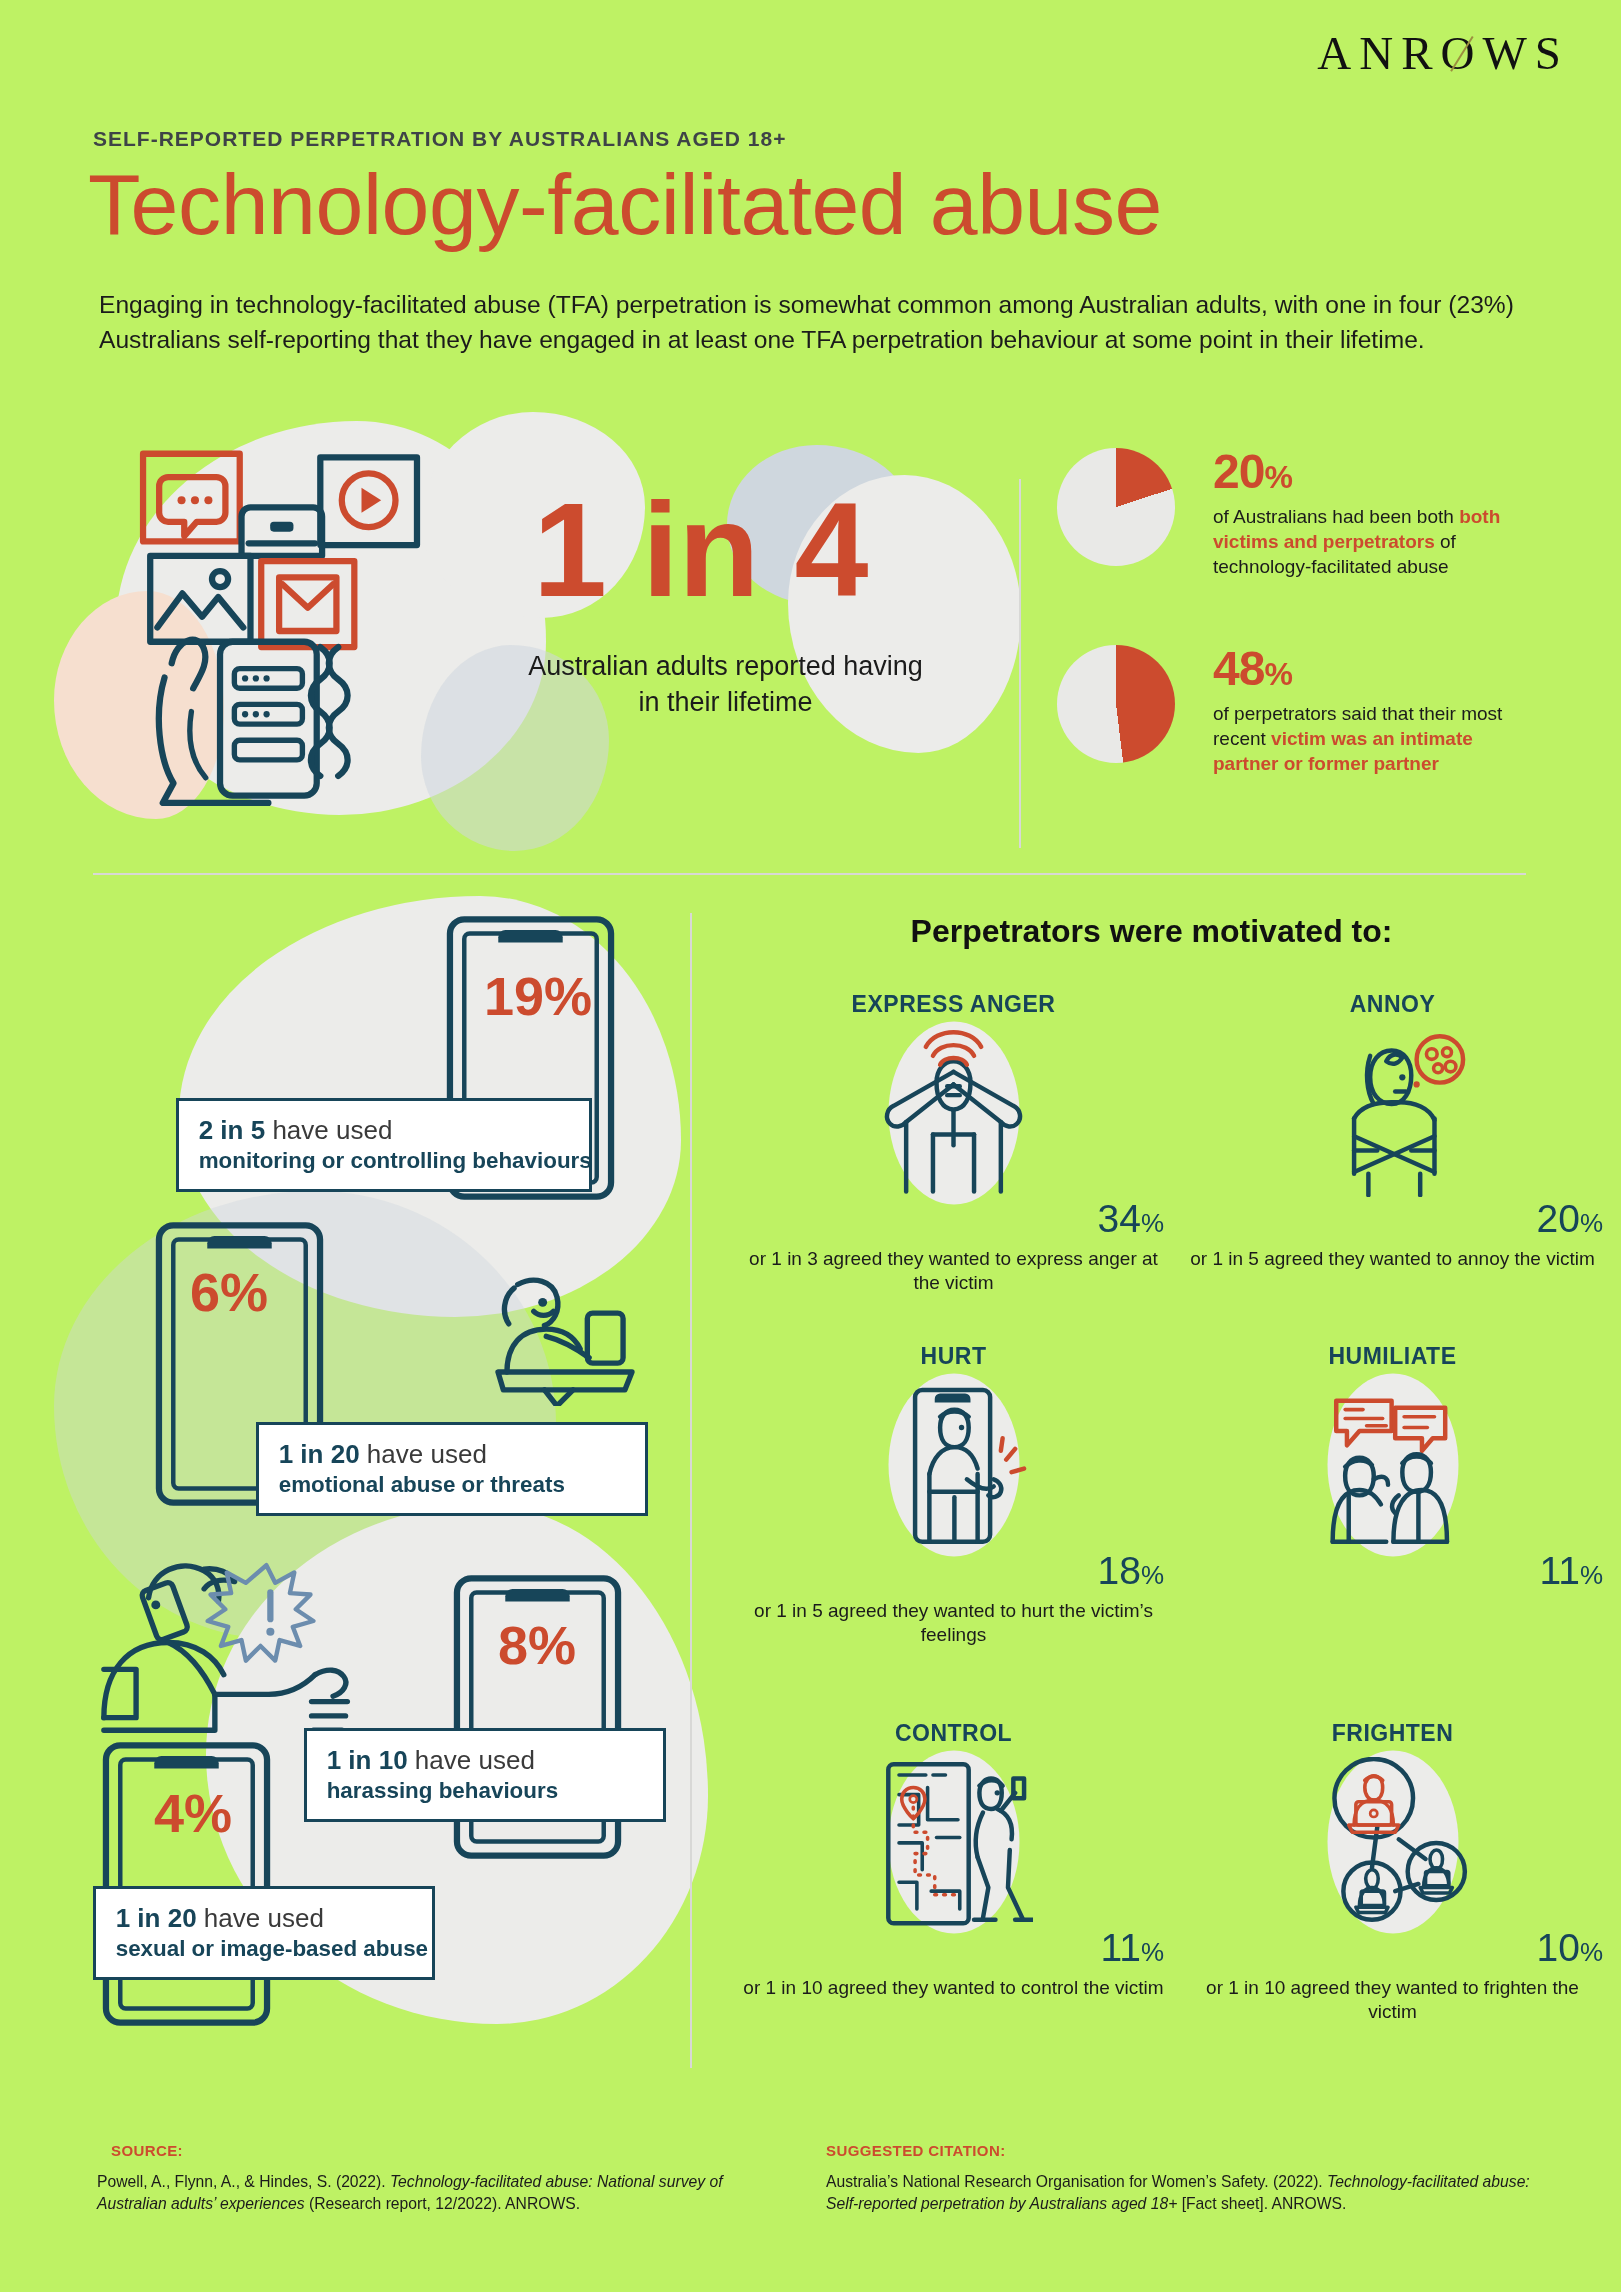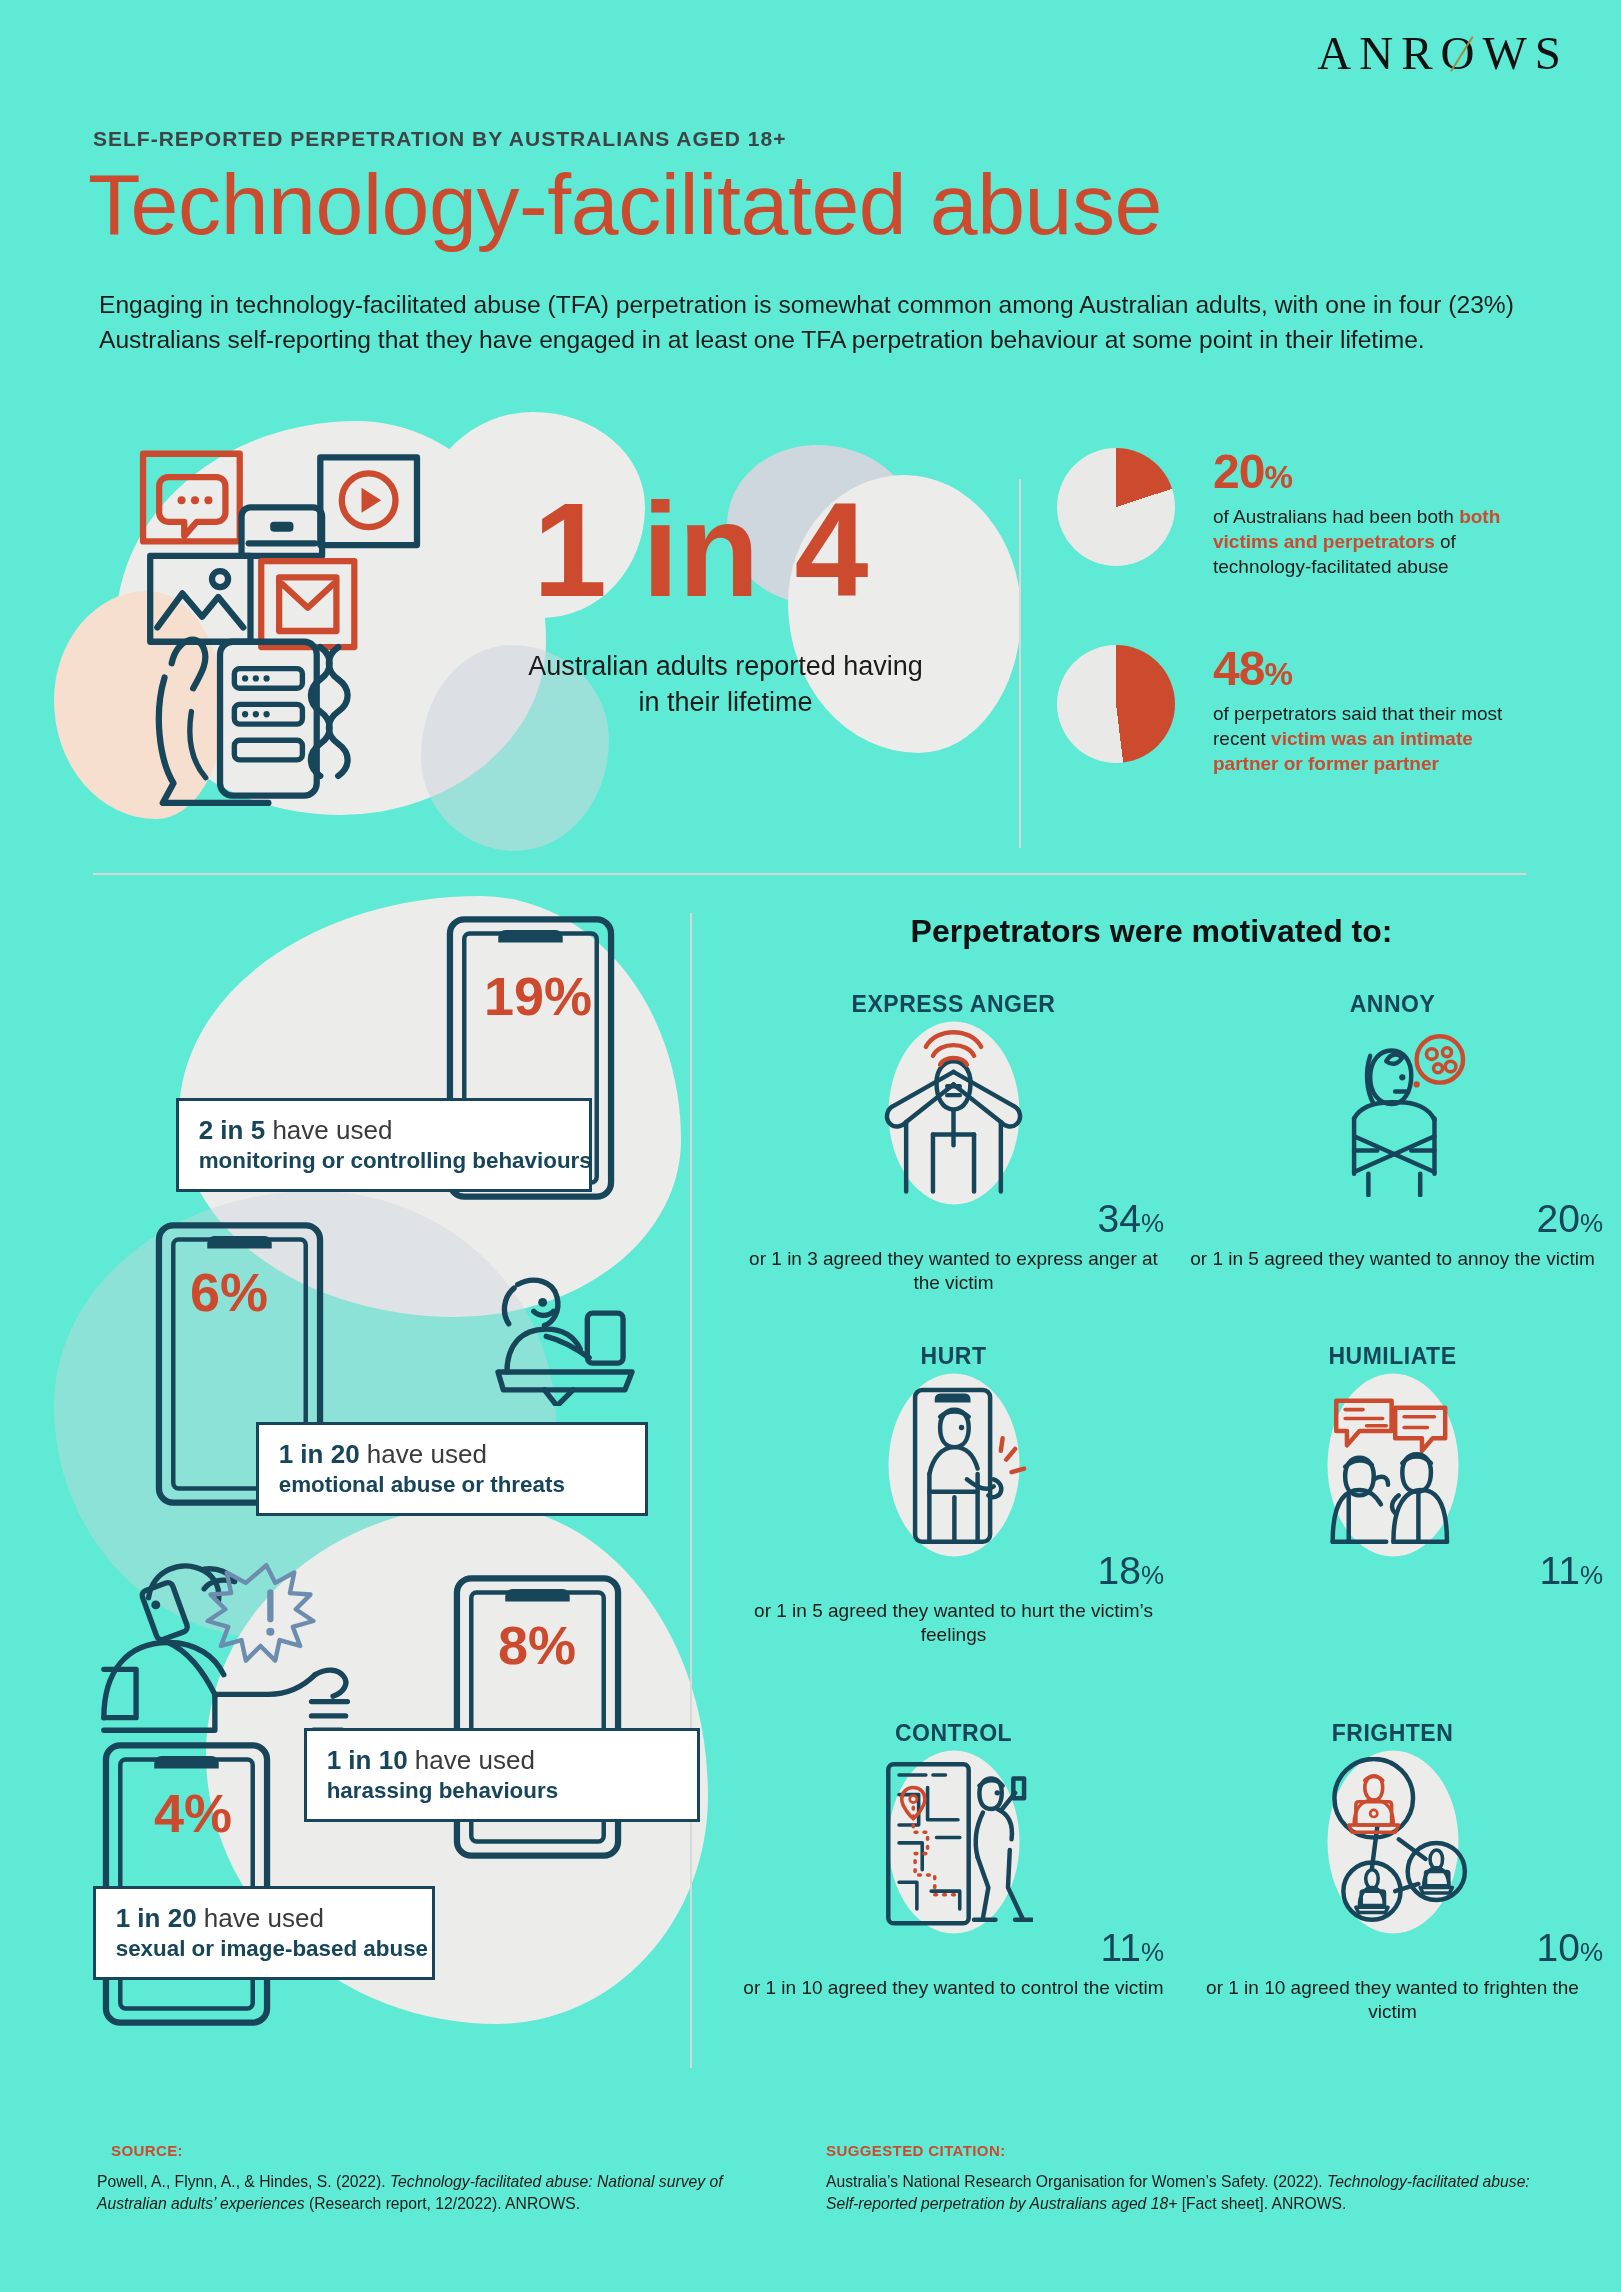--- a/index.html
+++ b/index.html
@@ -22,21 +22,21 @@
     background: #FFFFFF;
     font-family: "Liberation Sans", sans-serif;
     color: var(--ink);
     overflow: hidden;
   }
 
   #page {
     position: relative;
     width: 1621px;
     height: 2293px;
-    background: #5eead4;
+    background: #bef264;
     padding-left: 12px;
   }
 
   
   .logo {
     position: absolute;
     top: 30px; right: 52px;
     font-family: "Liberation Serif", serif;
     font-size: 47px;
     letter-spacing: 8px;
@@ -369,21 +369,21 @@
     <circle cx="216" cy="100" r="4.5" fill="#6C8DAE" stroke="none"></circle>
   </svg>
 
   <svg class="illus" style="left:448px; top:1569px;" width="179" height="296" viewBox="0 0 200 330" fill="none">
     <rect x="10" y="10" width="180" height="310" rx="16" stroke="#174559" stroke-width="7"></rect>
     <rect x="26" y="26" width="148" height="278" rx="6" stroke="#174559" stroke-width="5"></rect>
     <path d="M72 22 h56 a8 8 0 0 1 8 8 v6 h-72 v-6 a8 8 0 0 1 8 -8z" fill="#174559"></path>
   </svg>
   <div style="position:absolute; left:498px; top:1614px; font-size:54px; font-weight:bold; color:var(--orange); z-index:2;">8%</div>
 
-  <div class="callout" style="left:304px; top:1728px; width:396px;">
+  <div class="callout" style="left:304px; top:1728px; width:362px;">
     <div class="l1"><b>1 in 10</b> <span>have used</span></div>
     <div class="l2">harassing behaviours</div>
   </div>
   <svg class="tail" style="left:469px; top:1705px;" width="64" height="32" viewBox="0 0 72 36">
     <path d="M4 34 L30 4 L60 34 Z" fill="#fff" stroke="#174559" stroke-width="5"></path>
     <path d="M4 34 H60" stroke="#fff" stroke-width="7"></path>
   </svg>
 
   <svg class="illus" style="left:97px; top:1736px;" width="179" height="296" viewBox="0 0 200 330" fill="none">
     <rect x="10" y="10" width="180" height="310" rx="16" stroke="#174559" stroke-width="7"></rect>

